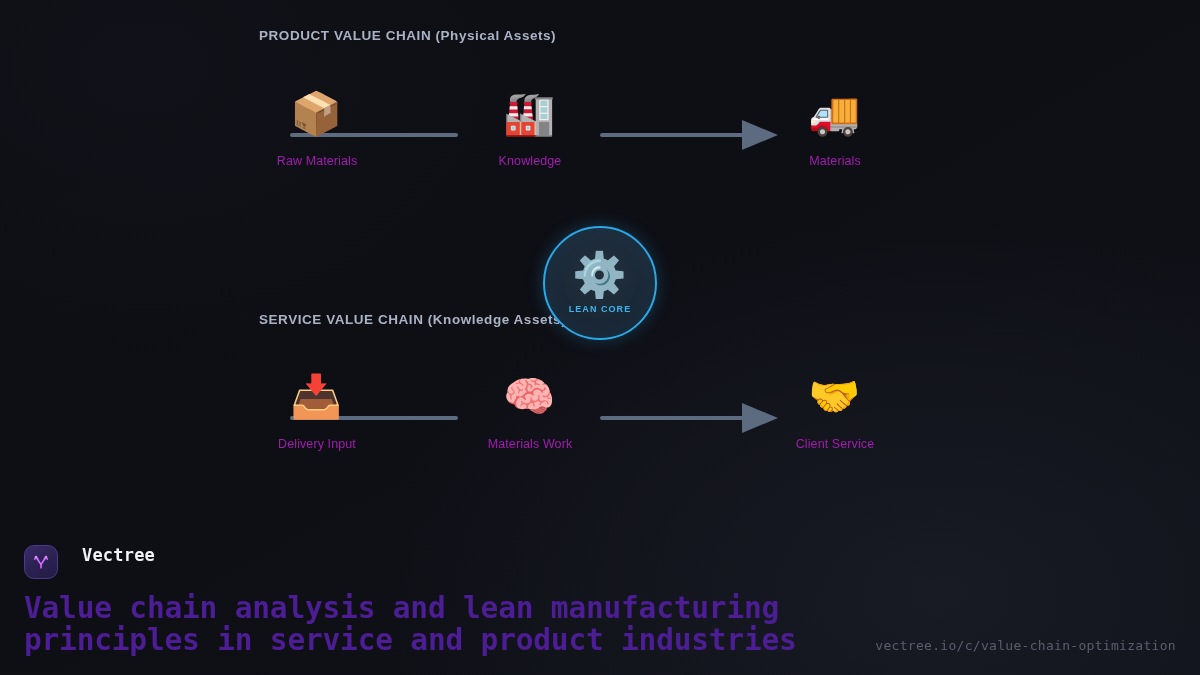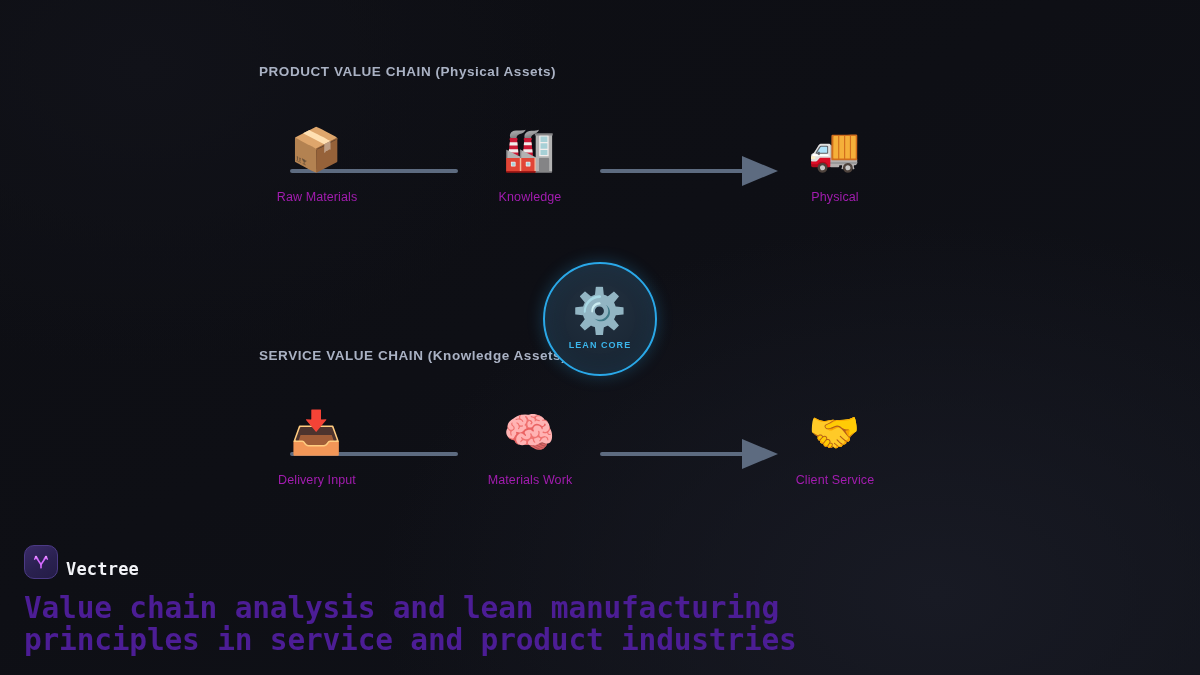--- a/index.html
+++ b/index.html
@@ -8,21 +8,21 @@
     background:
       radial-gradient(ellipse 900px 600px at 78% 88%, #181a24 0%, rgba(24,26,36,0) 62%),
       radial-gradient(ellipse 700px 500px at 12% 10%, #111219 0%, rgba(17,18,25,0) 60%),
       linear-gradient(150deg, #0d0e13 0%, #0e0f15 45%, #101219 100%);
     font-family: "Liberation Sans", sans-serif;
     overflow:hidden;
     position:relative;
     color:#e8eaf0;
   }
 
-  .stage { position:absolute; inset:0;margin-top:36px; }
+  .stage { position:absolute; inset:0; }
 
   
   .section-title {
     position:absolute;
     font-size:13.5px;
     font-weight:bold;
     letter-spacing:.55px;
     color:#aab2c4;
     white-space:nowrap;
   }
@@ -96,21 +96,21 @@
   #lean-core .core-label {
     margin-top:6px;
     font-size:9px;
     font-weight:bold;
     letter-spacing:1.05px;
     color:#3bb6ec;
   }
 
   
   #footer { position:absolute; left:0; bottom:0; width:1200px; padding:0 24px 18px 24px; }
-  #brand { display:flex; align-items:flex-end; gap:8px; margin-bottom:14px; }
+  #brand { display:flex; align-items:flex-start; gap:24px; margin-bottom:14px; }
   #brand-logo {
     width:34px; height:34px;
     border-radius:10px;
     background: linear-gradient(150deg, #3a2a68 0%, #2a2150 55%, #241c46 100%);
     border:1px solid #4b3a85;
     display:flex; align-items:center; justify-content:center;
     flex:0 0 auto;
   }
   #brand-name {
     font-family:"DejaVu Sans Mono", monospace;
@@ -153,21 +153,21 @@
     <div class="node node-1">
       <span class="glyph">📦</span>
       <span class="node-label">Raw Materials</span>
     </div>
     <div class="node node-2">
       <span class="glyph">🏭</span>
       <span class="node-label">Knowledge</span>
     </div>
     <div class="node node-3">
       <span class="glyph">🚚</span>
-      <span class="node-label">Physical</span>
+      <span class="node-label">Materials</span>
     </div>
   </div>
 
   <div class="section-title" id="service-title">SERVICE VALUE CHAIN (Knowledge Assets)</div>
 
   <div class="chain-row" id="service-row">
     <div class="connector conn-a"></div>
     <div class="connector conn-b"></div>
     <div class="arrowhead"></div>
 
@@ -203,15 +203,16 @@
             <path d="M12 15 L12 19"></path>
           </g>
           <circle cx="6" cy="6" r="1.5" fill="#e58bff"></circle>
           <circle cx="18" cy="6" r="1.5" fill="#e58bff"></circle>
         </svg>
       </div>
       <div id="brand-name">Vectree</div>
     </div>
 
     <div id="headline">Value chain analysis and lean manufacturing principles in service and product industries</div>
+    <div id="footer-url">vectree.io/c/value-chain-optimization</div>
   </div>
 
 </div>
 
 </body></html>

